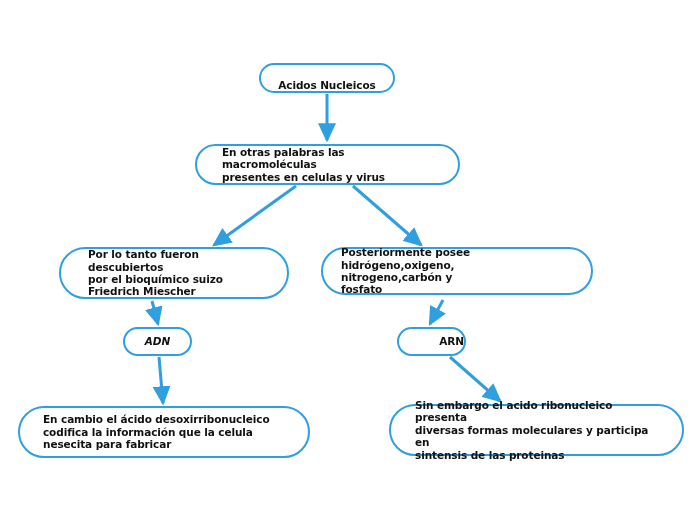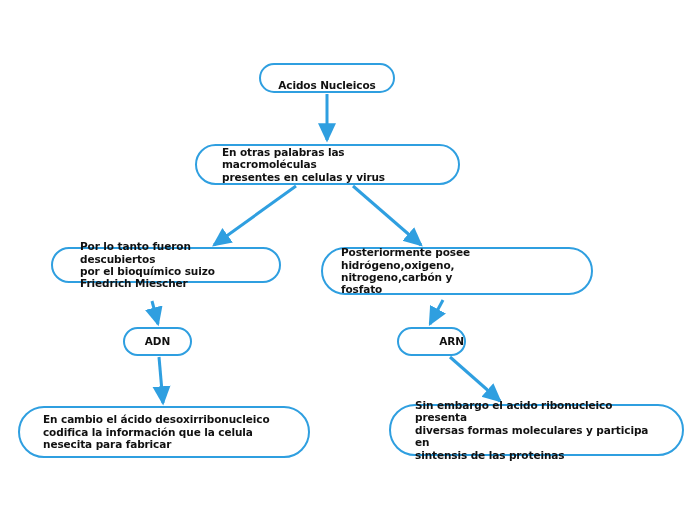--- a/index.html
+++ b/index.html
@@ -64,24 +64,24 @@
     border-radius: 20.5px;
     padding-left: 25px;
     padding-right: 16px;
     align-items: center;
   }
   #node-macromoleculas .node-text {
     font-size: 10.5px;
   }
   
   #node-descubrimiento {
-    left: 51px;
+    left: 59px;
     top: 247px;
     width: 230px;
-    height: 36px;
+    height: 52px;
     border-radius: 26px;
     padding-left: 27px;
     padding-right: 16px;
   }
   #node-descubrimiento .node-text {
     font-size: 10.5px;
   }
   
   #node-composicion {
     left: 321px;
@@ -96,20 +96,21 @@
     font-size: 10.5px;
   }
   
   #node-adn {
     left: 123px;
     top: 327px;
     width: 69px;
     height: 29px;
     border-radius: 14.5px;
     justify-content: center;
+    font-style: italic;
   }
   #node-adn .node-text {
     font-size: 10.5px;
     text-align: center;
   }
   
   #node-arn {
     left: 397px;
     top: 327px;
     width: 69px;

